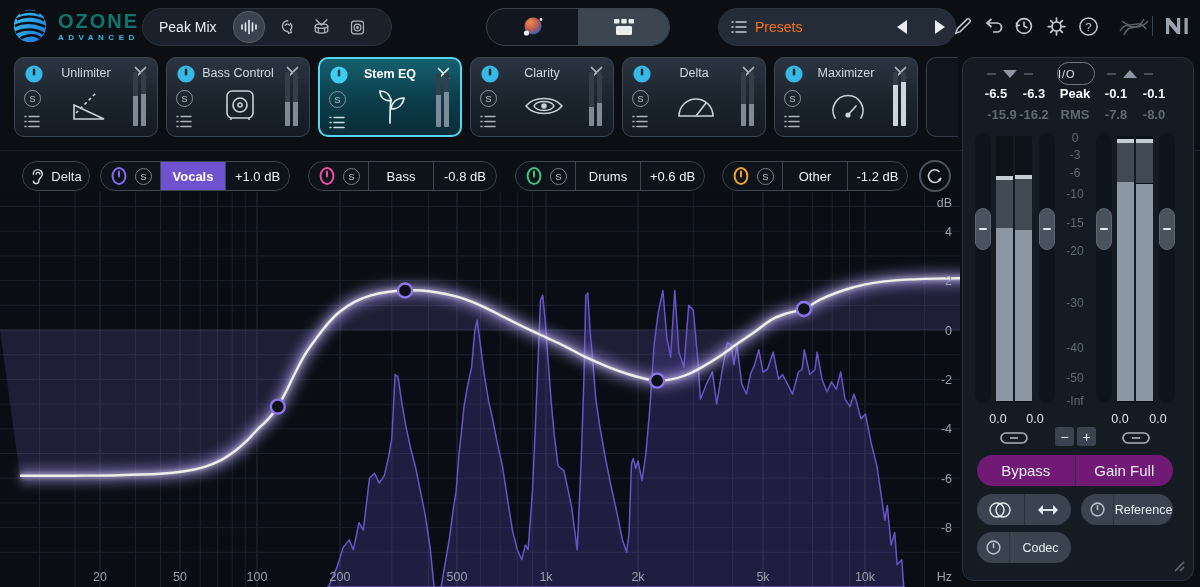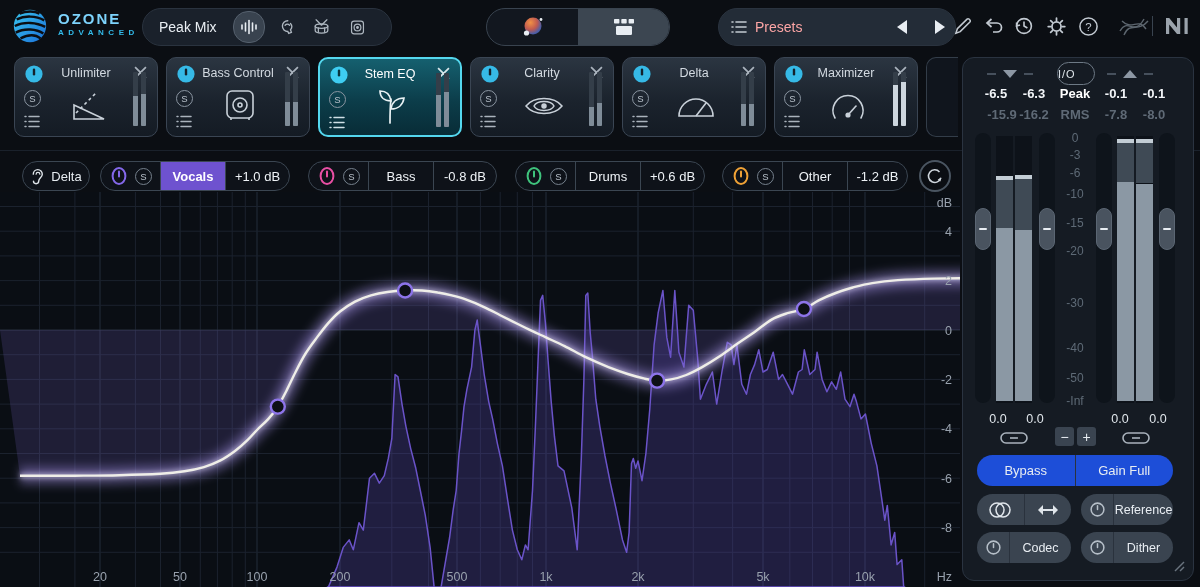--- a/index.html
+++ b/index.html
@@ -4,44 +4,44 @@
 <style>
   html,body{margin:0;padding:0;background:#0b0e13;width:1200px;height:587px;overflow:hidden;
     font-family:"Liberation Sans",sans-serif;color:#dfe5ea;-webkit-font-smoothing:antialiased;}
   .abs{position:absolute;}
   #app{position:relative;width:1200px;height:587px;background:#0b0e13;}
 
   
   #topbar{left:0;top:0;width:1200px;height:52px;}
   #logo{left:11px;top:7px;width:38px;height:38px;}
   #brand{left:58px;top:11px;line-height:1;}
-  #brand .bn{font-size:15px;font-weight:bold;letter-spacing:2px;color:#7dd3fc;}
+  #brand .bn{font-size:20px;font-weight:bold;letter-spacing:2px;color:#0f766e;}
   #brand .bs{font-size:8px;letter-spacing:4.5px;color:#33bbea;margin-top:3px;font-weight:bold;}
   .pill{position:absolute;background:#1a212b;border:1px solid #2a333f;border-radius:19px;display:flex;align-items:center;}
   #fullmix{left:142px;top:8px;width:226px;height:36px;padding:0 6px 0 16px;gap:6px;}
   #fullmix .fm-label{font-size:14px;color:#e9eef3;margin-right:10px;white-space:nowrap;}
   .fm-ic{width:30px;height:30px;border-radius:15px;display:flex;align-items:center;justify-content:center;flex:0 0 auto;}
   .fm-ic.on{background:#39434f;border:1px solid #55606d;}
   #viewtoggle{left:486px;top:8px;width:182px;height:36px;border:1px solid #39434f;border-radius:19px;background:#12171f;display:flex;overflow:hidden;}
   .vt-seg{flex:1;display:flex;align-items:center;justify-content:center;}
   .vt-seg.on{background:#3c4651;}
   #presets{left:718px;top:8px;width:214px;height:36px;background:#232c37;padding:0 10px 0 12px;gap:8px;}
-  #presets .pr-label{font-size:14px;color:#fca5a5;flex:1;}
+  #presets .pr-label{font-size:14px;color:#f97316;flex:1;}
   .tri{width:0;height:0;border-style:solid;display:inline-block;}
   .tri-l{border-width:7px 10px 7px 0;border-color:transparent #e8edf2 transparent transparent;}
   .tri-r{border-width:7px 0 7px 10px;border-color:transparent transparent transparent #e8edf2;}
   .tb-ic{position:absolute;top:14px;width:24px;height:24px;display:flex;align-items:center;justify-content:center;}
 
   
   .mcard{position:absolute;top:57px;width:144px;height:80px;border-radius:10px;
     background:linear-gradient(180deg,#2b3541 0%,#1b232d 55%,#141b24 100%);
     border:1px solid #3a4553;box-sizing:border-box;}
   .mcard.sel{background:linear-gradient(180deg,#15606f 0%,#0c3d4a 55%,#082c37 100%);border:2px solid #54d7ee;}
   .mtitle{position:absolute;top:8px;left:0;right:0;text-align:center;font-size:12.5px;color:#d3dae1;}
-  .mcard.sel .mtitle{color:#fff;font-weight:normal;}
+  .mcard.sel .mtitle{color:#fff;font-weight:bold;}
   .mpow{position:absolute;left:9px;top:6px;width:20px;height:20px;}
   .mx{position:absolute;right:9px;top:7px;width:14px;height:14px;}
   .msolo{position:absolute;left:9px;top:32px;width:17px;height:17px;border:1.4px solid #8a95a1;border-radius:50%;
     display:flex;align-items:center;justify-content:center;font-size:9.5px;color:#b9c2cb;box-sizing:border-box;}
   .mlist{position:absolute;left:9px;top:56px;width:16px;height:14px;}
   .micon{position:absolute;left:50px;top:24px;width:46px;height:48px;display:flex;align-items:center;justify-content:center;}
   .mmeter{position:absolute;right:11px;top:14px;width:13px;height:54px;display:flex;gap:3px;}
   .mmbar{width:5px;height:100%;background:#343e49;position:relative;border-radius:1px;overflow:hidden;}
   .mmlit{position:absolute;bottom:0;left:0;right:0;background:#7f8c98;}
   #mcard-empty{position:absolute;left:926px;top:57px;width:32px;height:80px;border-radius:10px 0 0 10px;
@@ -82,22 +82,22 @@
   .lane{position:absolute;top:75px;width:16px;height:270px;background:#0e141b;border-radius:8px;}
   .mtrack{position:absolute;top:78px;width:17px;height:267px;background:#0d1219;}
   .mseg{position:absolute;left:0;right:0;}
   .thumb{position:absolute;width:16px;height:42px;background:#49535f;border-radius:8px;border:1px solid #5b6673;box-sizing:border-box;}
   .thumb::after{content:"";position:absolute;left:3px;right:3px;top:19px;height:2px;background:#e8edf2;border-radius:1px;}
   .stick{position:absolute;left:92px;width:40px;text-align:center;font-size:12px;color:#5e6a76;}
   .gval{position:absolute;top:354px;width:40px;text-align:center;font-size:12.5px;color:#dfe5ea;}
   .linkic{position:absolute;top:372px;width:30px;height:16px;}
   .zbtn{position:absolute;top:369px;width:19px;height:19px;background:#3a4450;border-radius:3px;color:#e8edf2;
     font-size:14px;display:flex;align-items:center;justify-content:center;}
-  .iobtnrow{position:absolute;left:14px;width:196px;height:31px;background:#1d4ed8;border-radius:16px;
-    display:flex;overflow:hidden;font-size:13px;color:#e8edf2;}
+  .iobtnrow{position:absolute;left:14px;width:196px;height:31px;background:#701a75;border-radius:16px;
+    display:flex;overflow:hidden;font-size:15px;color:#e8edf2;}
   .iobtnrow .seg{display:flex;align-items:center;justify-content:center;}
   .segdiv{width:1px;background:#2a323d;}
   .btn-sm{position:absolute;height:31px;background:#3a4450;border-radius:16px;display:flex;overflow:hidden;
     font-size:12.5px;color:#e8edf2;}
   .btn-sm .seg{display:flex;align-items:center;justify-content:center;}
   #grip{position:absolute;right:8px;bottom:8px;width:12px;height:12px;}
 </style>
 </head>
 <body>
 
@@ -816,30 +816,20 @@
     <div class="btn-sm" style="left:14px;top:474px;width:94px">
       <span class="seg" style="width:32px">
         <svg width="17" height="17" viewBox="0 0 20 20">
           <circle cx="10" cy="10" r="7.5" fill="none" stroke="#b6bfc8" stroke-width="1.8"></circle>
           <line x1="10" y1="5.5" x2="10" y2="10" stroke="#b6bfc8" stroke-width="1.8" stroke-linecap="round"></line>
           </svg>
         </span>
       <span class="segdiv"></span>
       <span class="seg" style="flex:1">Codec</span>
     </div>
-    <div class="btn-sm" style="left:118px;top:474px;width:92px">
-      <span class="seg" style="width:32px">
-        <svg width="17" height="17" viewBox="0 0 20 20">
-          <circle cx="10" cy="10" r="7.5" fill="none" stroke="#b6bfc8" stroke-width="1.8"></circle>
-          <line x1="10" y1="5.5" x2="10" y2="10" stroke="#b6bfc8" stroke-width="1.8" stroke-linecap="round"></line>
-          </svg>
-        </span>
-      <span class="segdiv"></span>
-      <span class="seg" style="flex:1">Dither</span>
-    </div>
 
     <svg id="grip" viewBox="0 0 12 12">
       <g stroke="#6a747f" stroke-width="1.4">
           <line x1="2" y1="11" x2="11" y2="2"></line>
           <line x1="7" y1="11" x2="11" y2="7"></line>
         </g>
       </svg>
   </div>
 </div>
 

